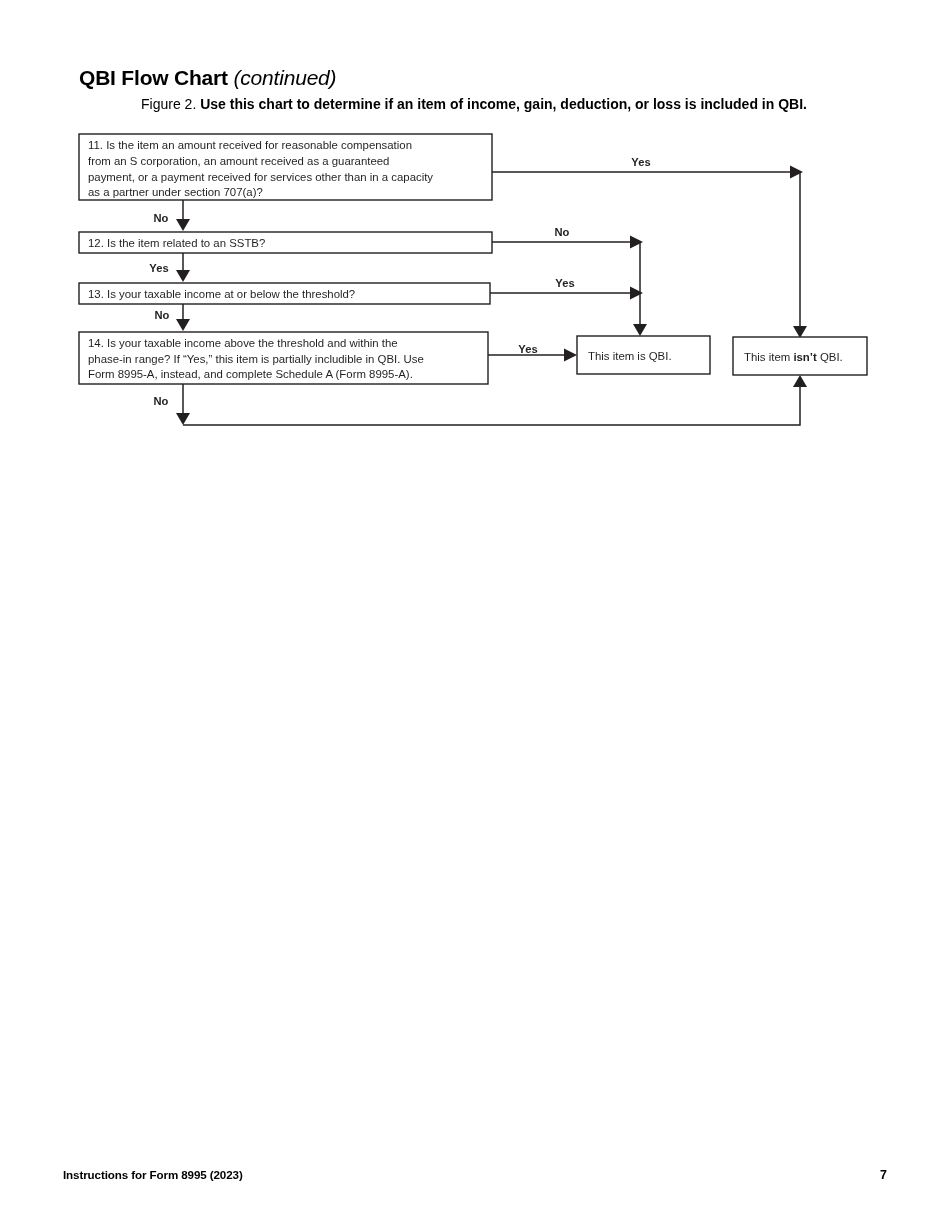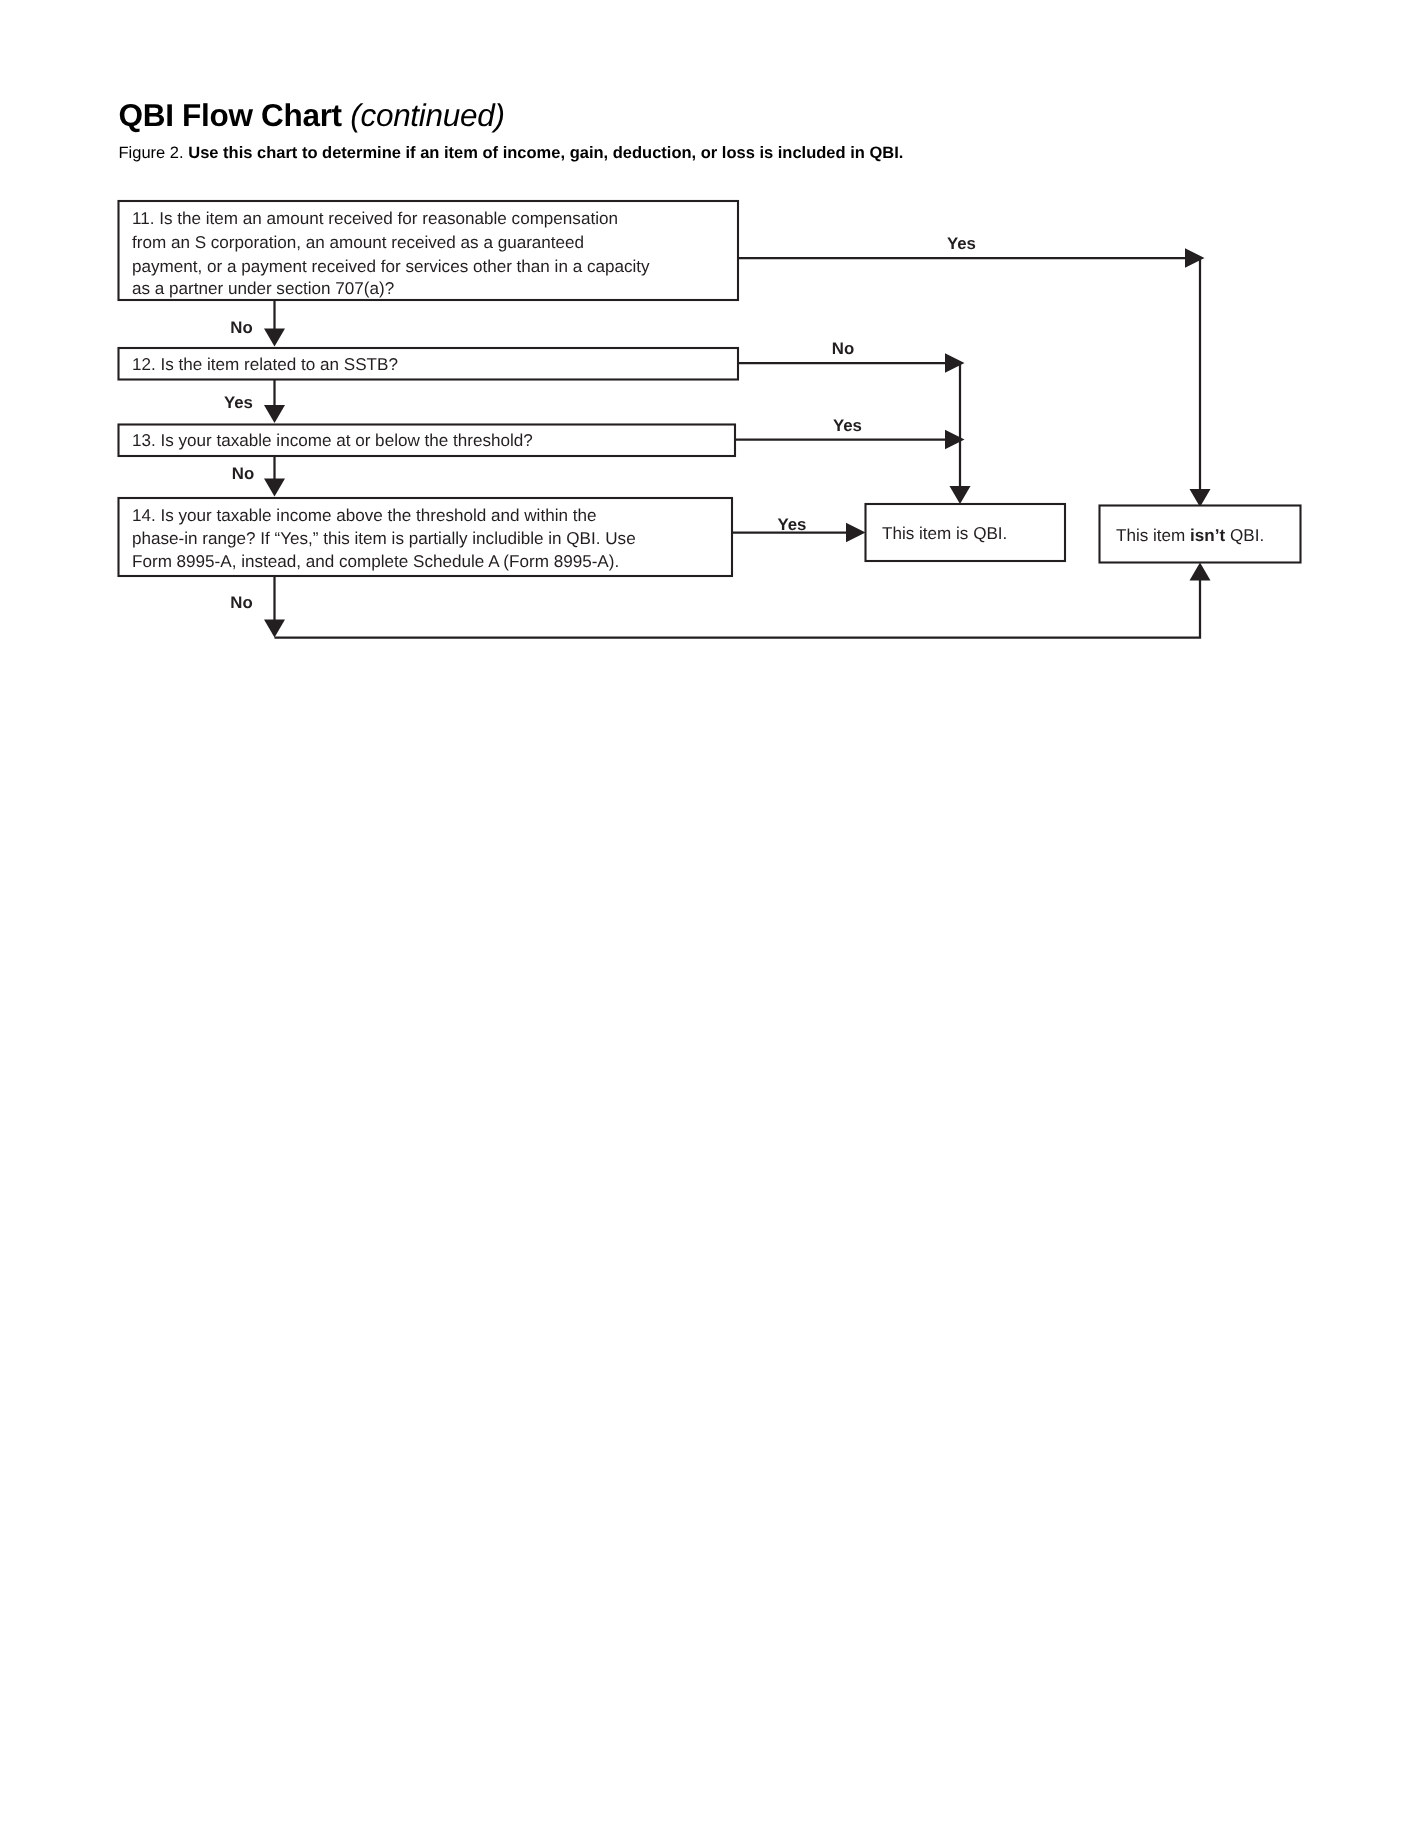--- a/index.html
+++ b/index.html
@@ -33,24 +33,25 @@
     letter-spacing: -0.2px;
     margin: 0;
     line-height: 1.15;
     white-space: nowrap;
   }
   .page-title .cont {
     font-weight: normal;
     font-style: italic;
   }
   .figure-caption {
-    font-size: 11px;
+    font-size: 14px;
     margin: 6px 0 0 0;
     line-height: 1.2;
     white-space: nowrap;
+    text-align: center;
   }
   .figure-caption .lead {
     font-weight: normal;
   }
   .figure-caption .strong {
     font-weight: bold;
   }
 
   .chart-wrap {
     position: absolute;
@@ -216,14 +217,18 @@
       </g>
 
       <g>
         <rect class="flowbox-rect" x="733" y="337" width="134" height="38"></rect>
         <text class="boxtext" x="744" y="360.5"><tspan>This item </tspan><tspan class="bold-inline">isn’t</tspan><tspan> QBI.</tspan></text>
       </g>
 
     </svg>
   </div>
 
+  <div class="footer">
+    <div class="footer-left">Instructions for Form 8995 (2023)</div>
+    <div class="footer-right">7</div>
+  </div>
 
 </div>
 
 </body></html>

